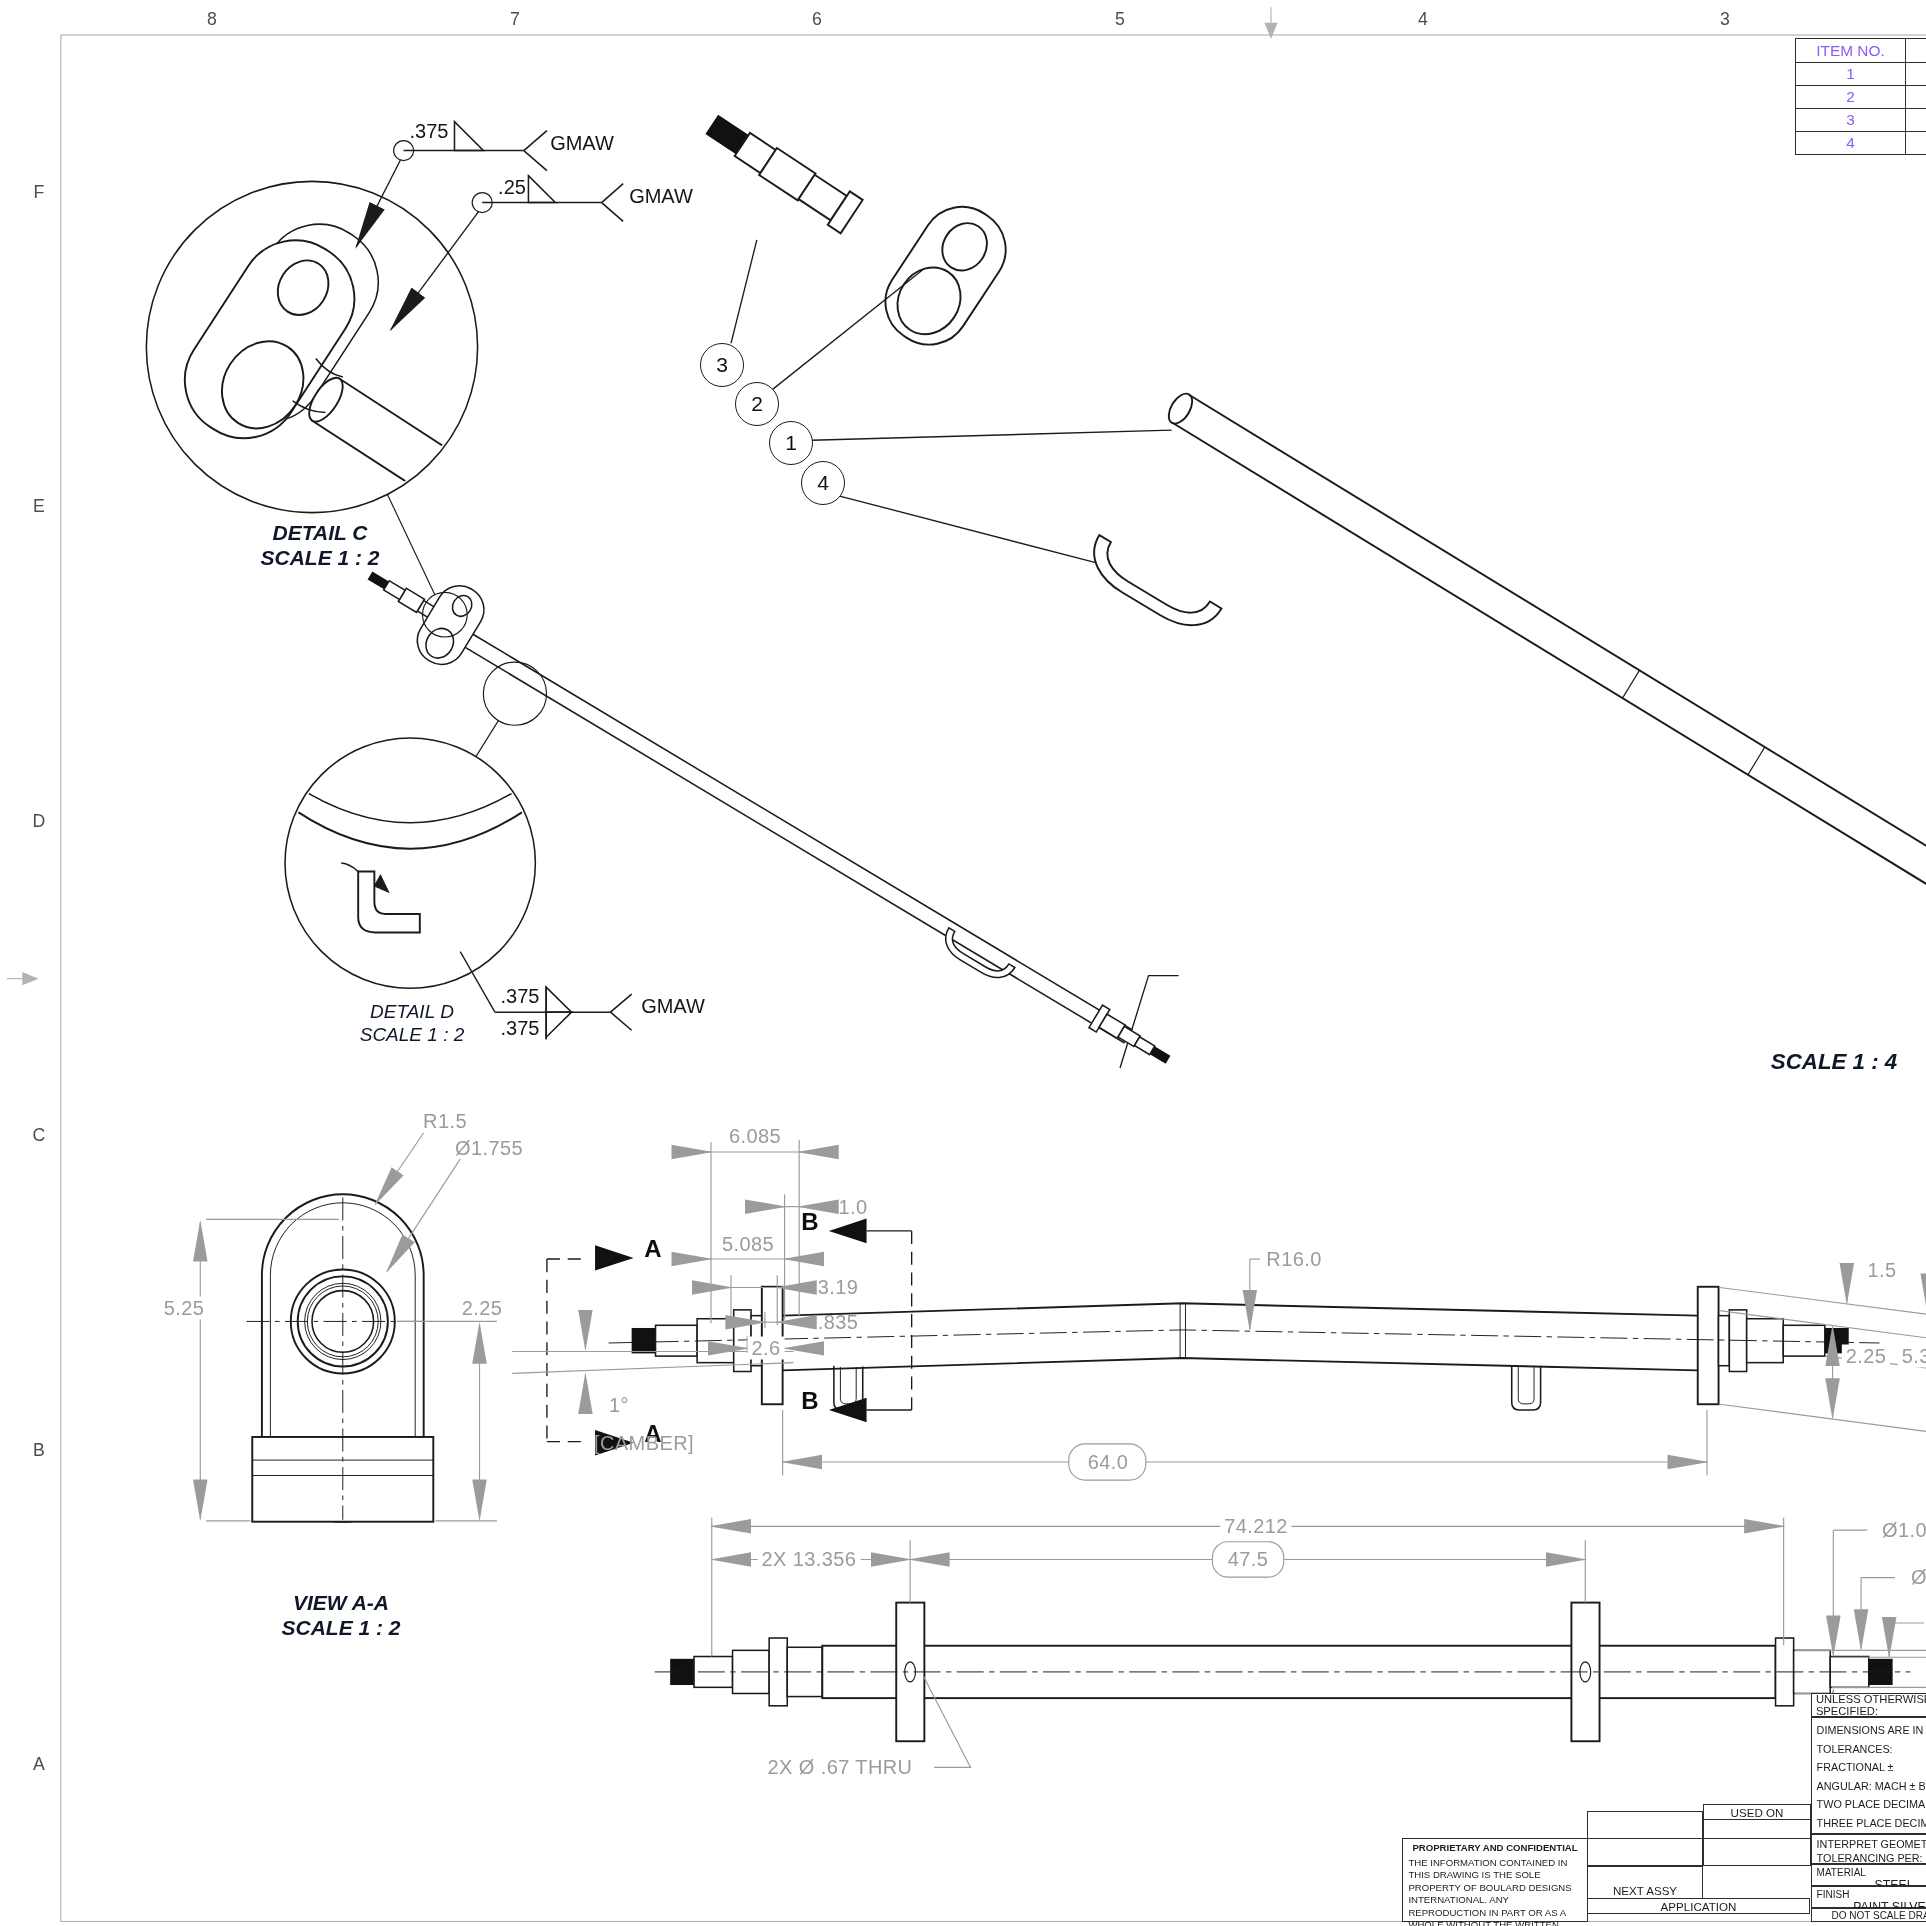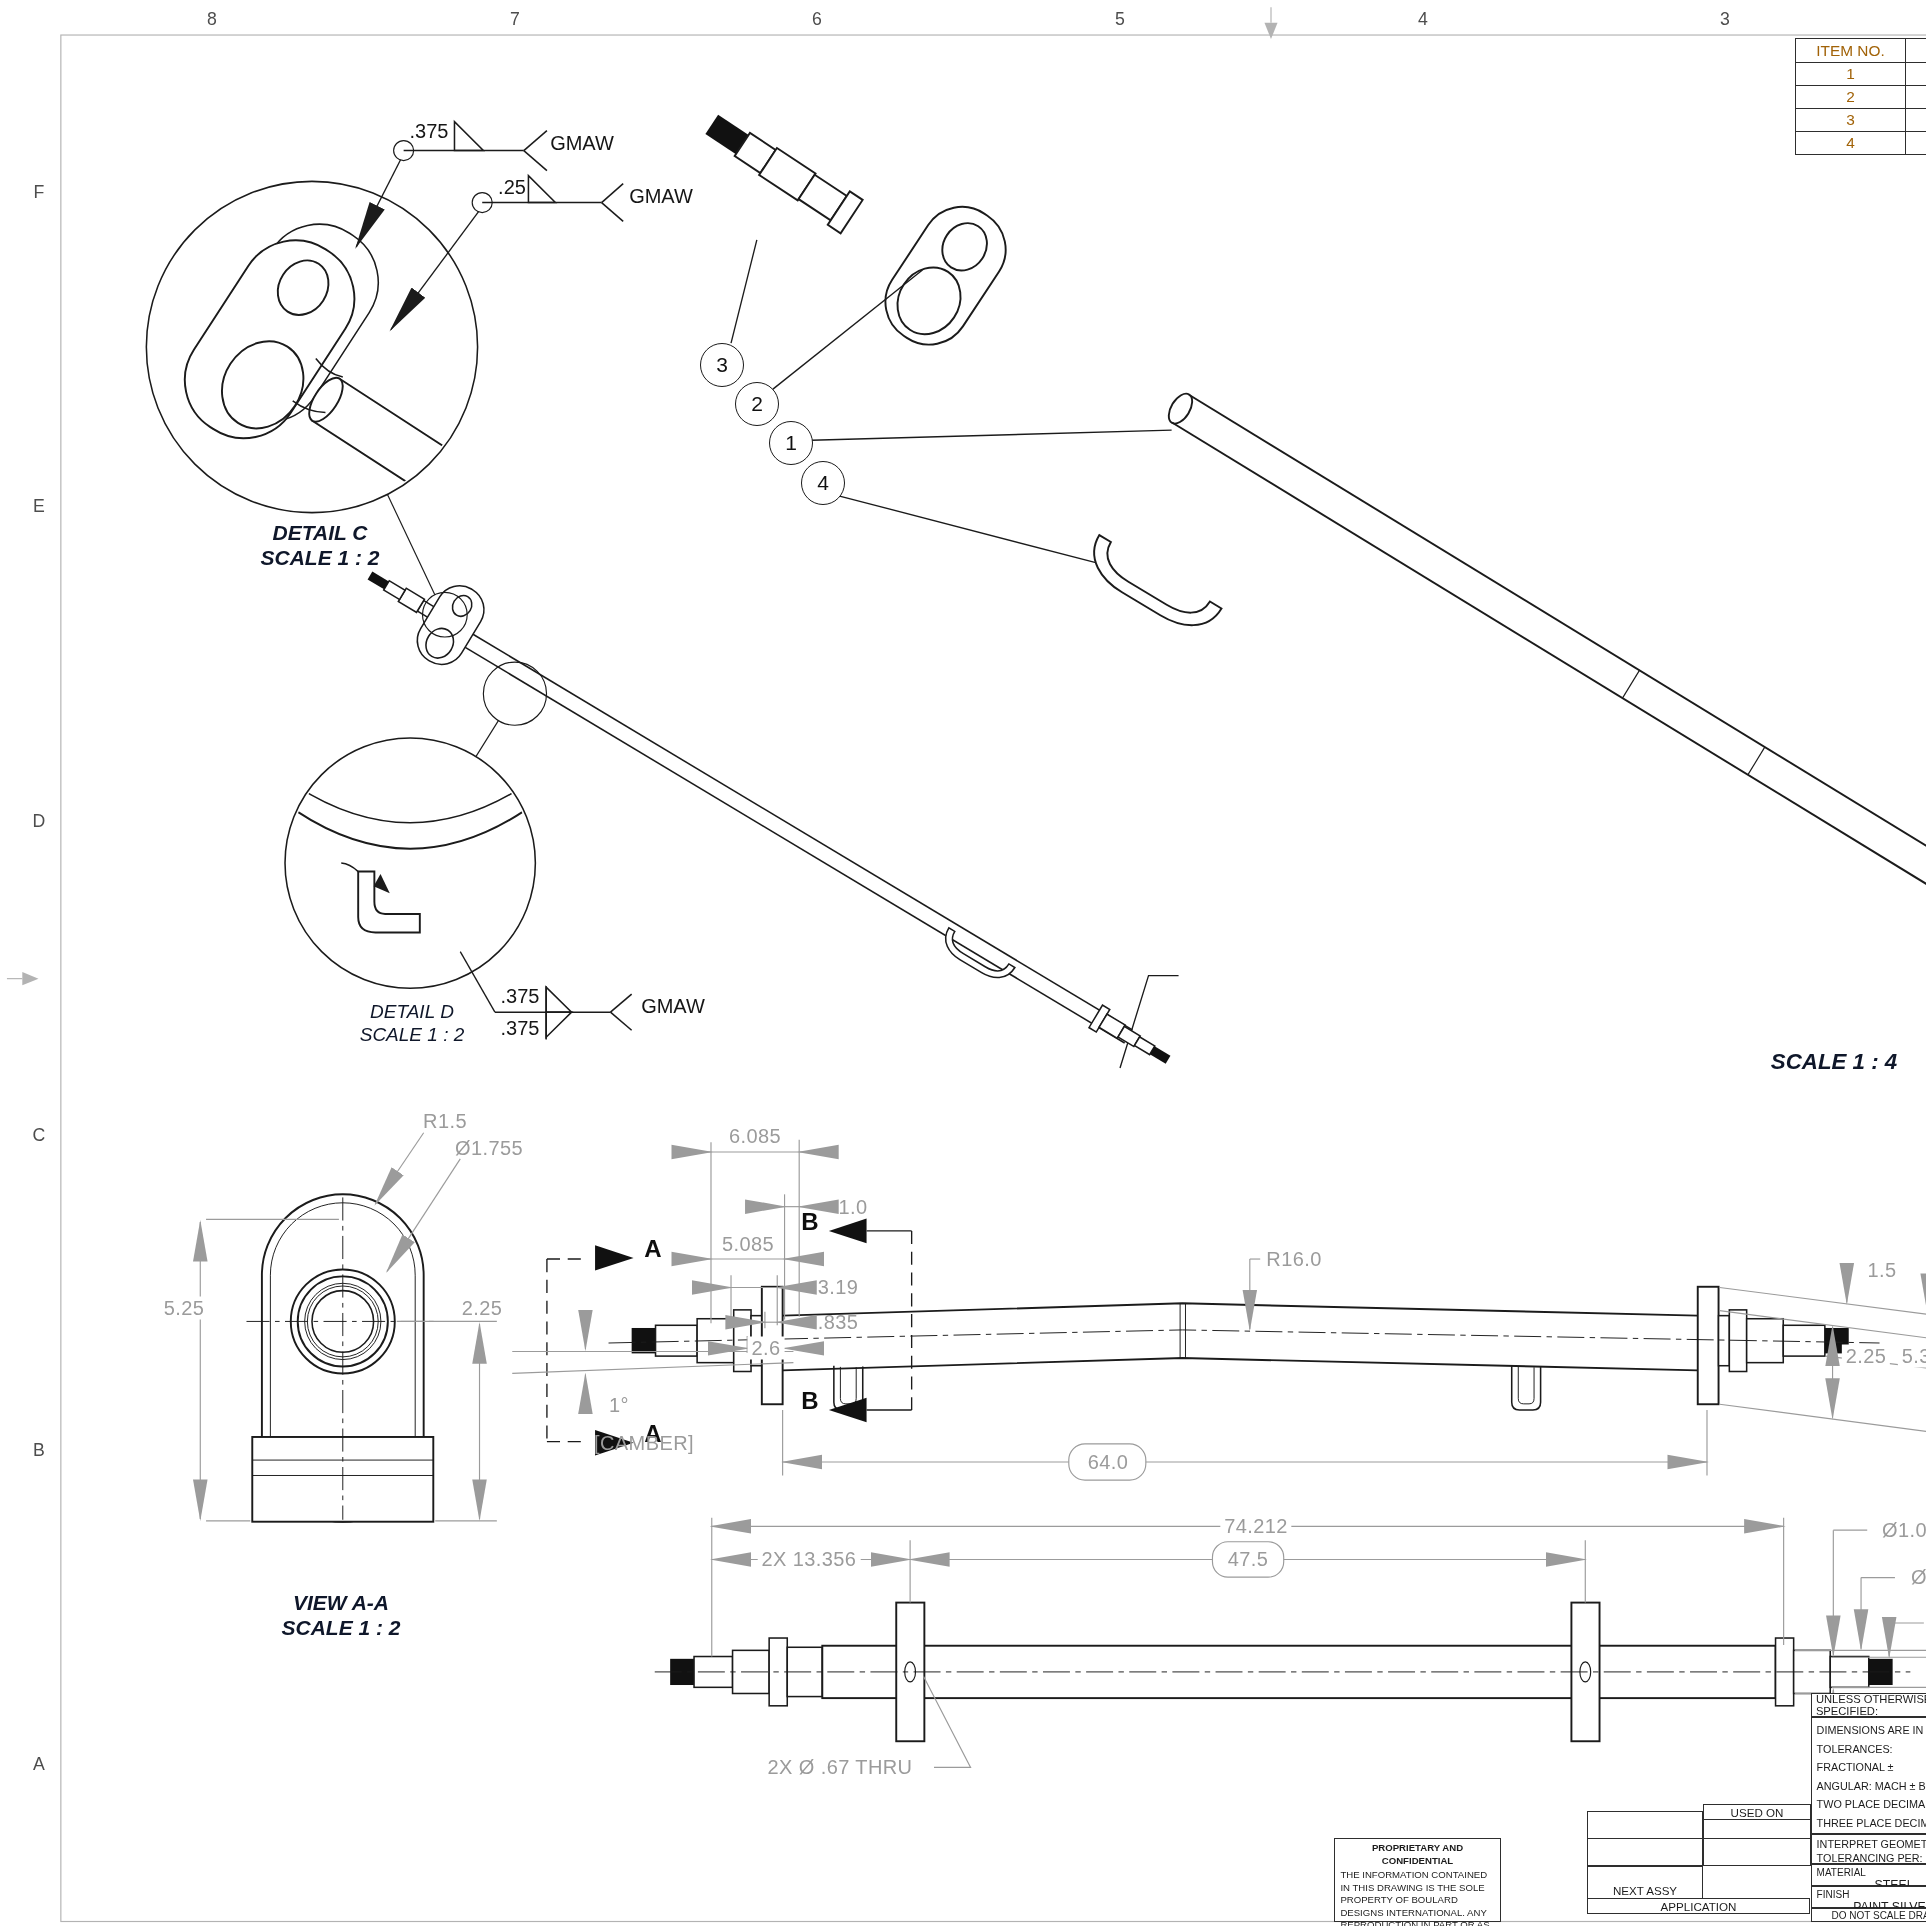--- a/index.html
+++ b/index.html
@@ -12,21 +12,21 @@
   .blk{color:#161616;font-size:20px;}
   .cap{color:#0f172a;font-weight:bold;font-size:21px;text-align:center;line-height:1.2;font-style:italic;}
   .capreg{font-weight:normal;}
   .note{color:#111;font-weight:600;font-size:21.6px;line-height:1.6;text-align:left;transform:none;}
   .seclet{color:#0e0e0e;font-weight:bold;font-size:24px;}
   .zone{position:absolute;transform:translate(-50%,-50%);color:#4d4d4d;font-size:17.7px;}
   .balloon{position:absolute;width:42px;height:42px;border:1.5px solid #1b1b1b;border-radius:50%;
            background:#fff;display:flex;align-items:center;justify-content:center;font-size:21px;color:#111;}
   table.bom{position:absolute;left:1795px;top:38px;border-collapse:collapse;background:#fff;}
   table.bom th,table.bom td{border:1.2px solid #2e2e2e;font-weight:normal;font-size:15.4px;
-           text-align:center;padding:0;color:#a16207;}
+           text-align:center;padding:0;color:#8b5cf6;}
   .tbbox{position:absolute;box-sizing:border-box;border:1.2px solid #2e2e2e;background:#fff;}
   .tbsmall{font-size:10.4px;padding:1.5px 3.9px;}
   .tbcenter{display:flex;align-items:center;justify-content:center;text-align:center;}
 </style>
 </head>
 <body>
 
 <div class="sheet">
 
 <svg width="2542" height="1965" viewBox="0 0 6600 5100">
@@ -502,21 +502,21 @@
 
   </tr>
   <tr style="height:23px">
     <td>4</td>
     <td>01014</td>
 
   </tr>
 </tbody>
     </table>
 
-<div class="tbbox" style="left:1334px;top:1838px;width:167px;height:84px;padding:3.1px 5.4px;font-size:9.6px;line-height:1.3">
+<div class="tbbox" style="left:1402px;top:1838px;width:186px;height:84px;padding:3.1px 5.4px;font-size:9.6px;line-height:1.3">
   <div style="text-align:center;font-weight:bold;margin-bottom:2.3px">PROPRIETARY AND CONFIDENTIAL</div>
   <div>THE INFORMATION CONTAINED IN THIS DRAWING IS THE SOLE PROPERTY OF BOULARD DESIGNS INTERNATIONAL. ANY REPRODUCTION IN PART OR AS A WHOLE WITHOUT THE WRITTEN PERMISSION OF BOULARD DESIGNS INTERNATIONAL IS PROHIBITED.</div>
 </div>
 
 <div class="tbbox" style="left:1587px;top:1811px;width:116px;height:28px"></div>
 <div class="tbbox" style="left:1703px;top:1811px;width:108px;height:28px"></div>
 <div class="tbbox" style="left:1587px;top:1838px;width:116px;height:28px"></div>
 <div class="tbbox" style="left:1703px;top:1838px;width:108px;height:28px"></div>
 <div class="tbbox tbcenter" style="left:1587px;top:1866px;width:116px;height:48px;font-size:11.6px">NEXT ASSY</div>
 <div class="tbbox tbcenter" style="left:1703px;top:1804px;width:108px;height:16px;font-size:11.6px">USED ON</div>

